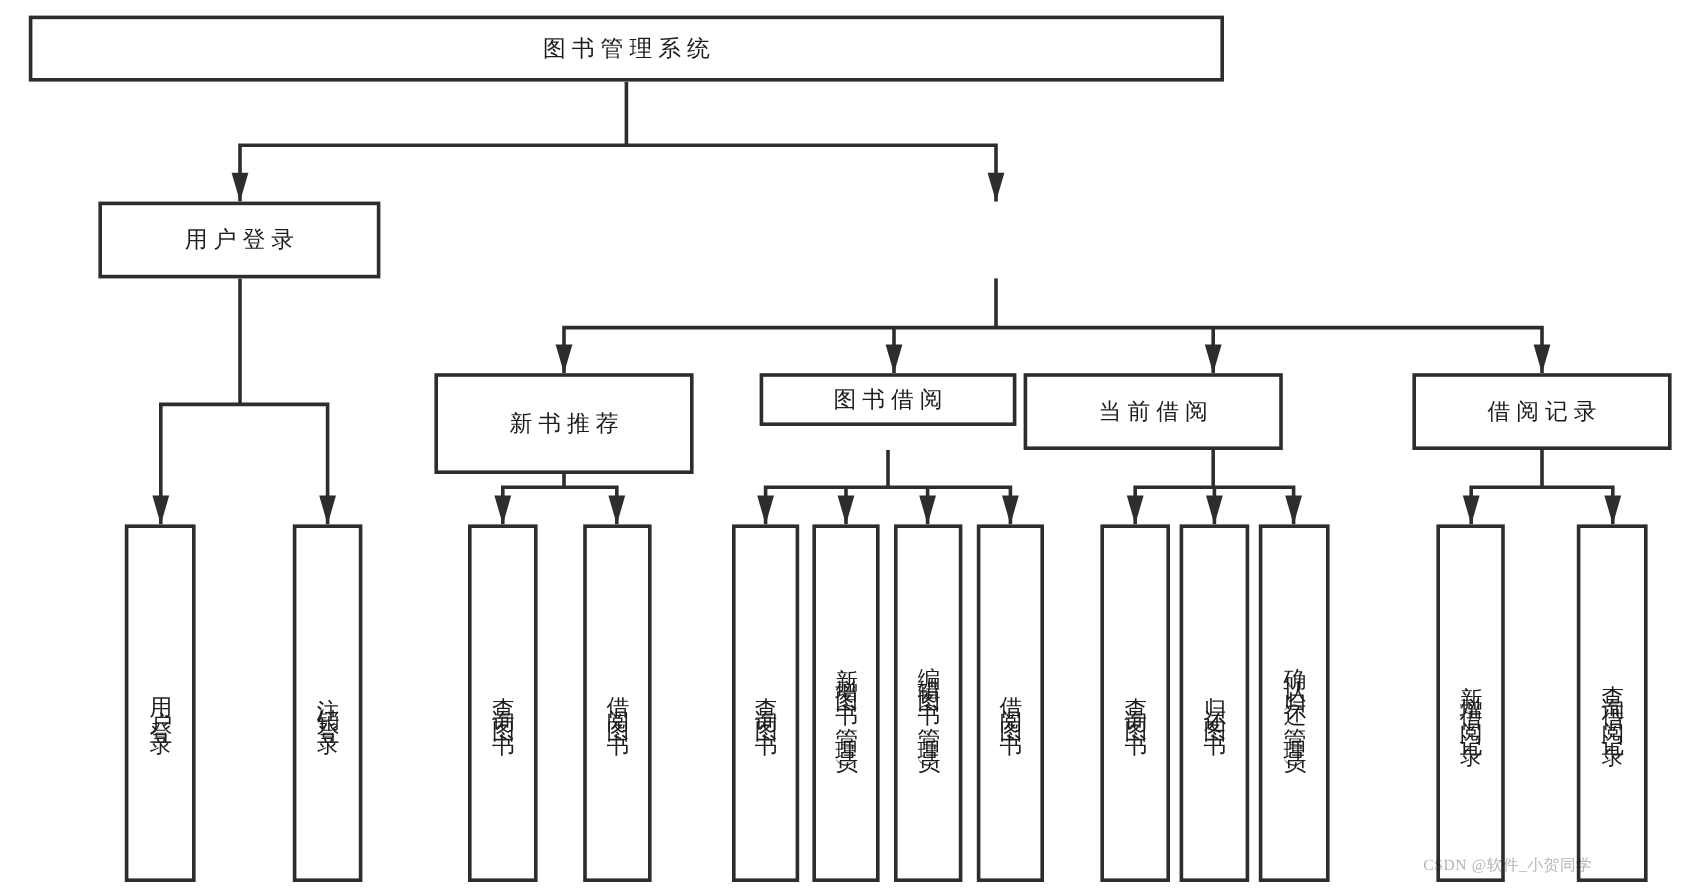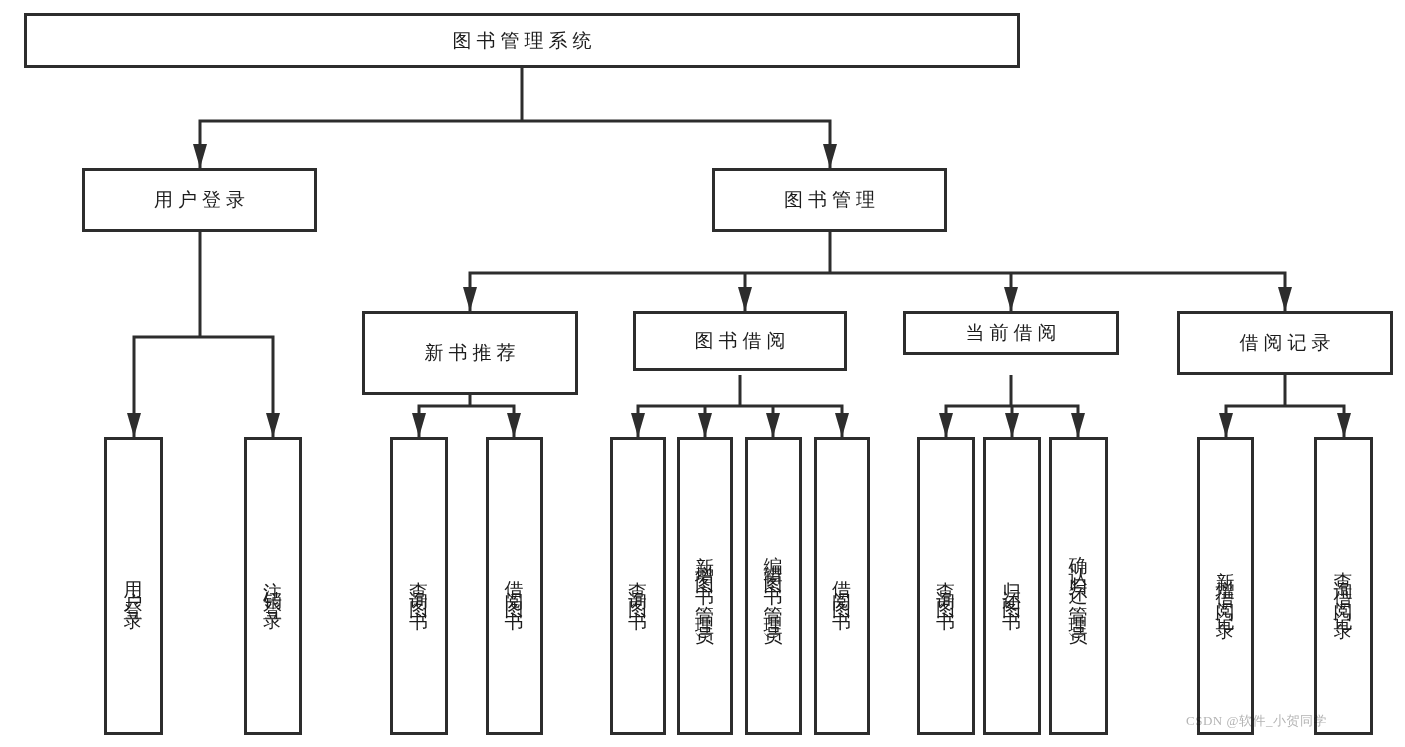--- a/index.html
+++ b/index.html
@@ -76,25 +76,24 @@
     <polygon points="939,413 953,413 946,437"></polygon>
     <polygon points="1005,413 1019,413 1012,437"></polygon>
     <polygon points="1071,413 1085,413 1078,437"></polygon>
     <polygon points="1219,413 1233,413 1226,437"></polygon>
     <polygon points="1337,413 1351,413 1344,437"></polygon>
   </svg>
 
   <div class="node hnode" style="left:24px;top:13px;width:996px;height:55px">图书管理系统</div>
 
   <div class="node hnode" style="left:82px;top:168px;width:235px;height:64px">用户登录</div>
-  <div class="node hnode" style="left:712px;top:168px;width:235px;height:64px">图书管理</div>
 
   <div class="node hnode" style="left:362px;top:311px;width:216px;height:84px">新书推荐</div>
-  <div class="node hnode" style="left:633px;top:311px;width:214px;height:60px">图书借阅</div>
-  <div class="node hnode" style="left:903px;top:311px;width:216px;height:44px">当前借阅</div>
+  <div class="node hnode" style="left:633px;top:311px;width:214px;height:44px">图书借阅</div>
+  <div class="node hnode" style="left:853px;top:311px;width:216px;height:64px">当前借阅</div>
   <div class="node hnode" style="left:1177px;top:311px;width:216px;height:64px">借阅记录</div>
 
   <div class="node vnode" style="left:104px;top:437px;width:59px;height:298px">用户登录</div>
   <div class="node vnode" style="left:244px;top:437px;width:58px;height:298px">注销登录</div>
 
   <div class="node vnode" style="left:390px;top:437px;width:58px;height:298px">查询图书</div>
   <div class="node vnode" style="left:486px;top:437px;width:57px;height:298px">借阅图书</div>
 
   <div class="node vnode" style="left:610px;top:437px;width:56px;height:298px">查询图书</div>
   <div class="node vnode" style="left:677px;top:437px;width:56px;height:298px">新增图书（管理员）</div>

